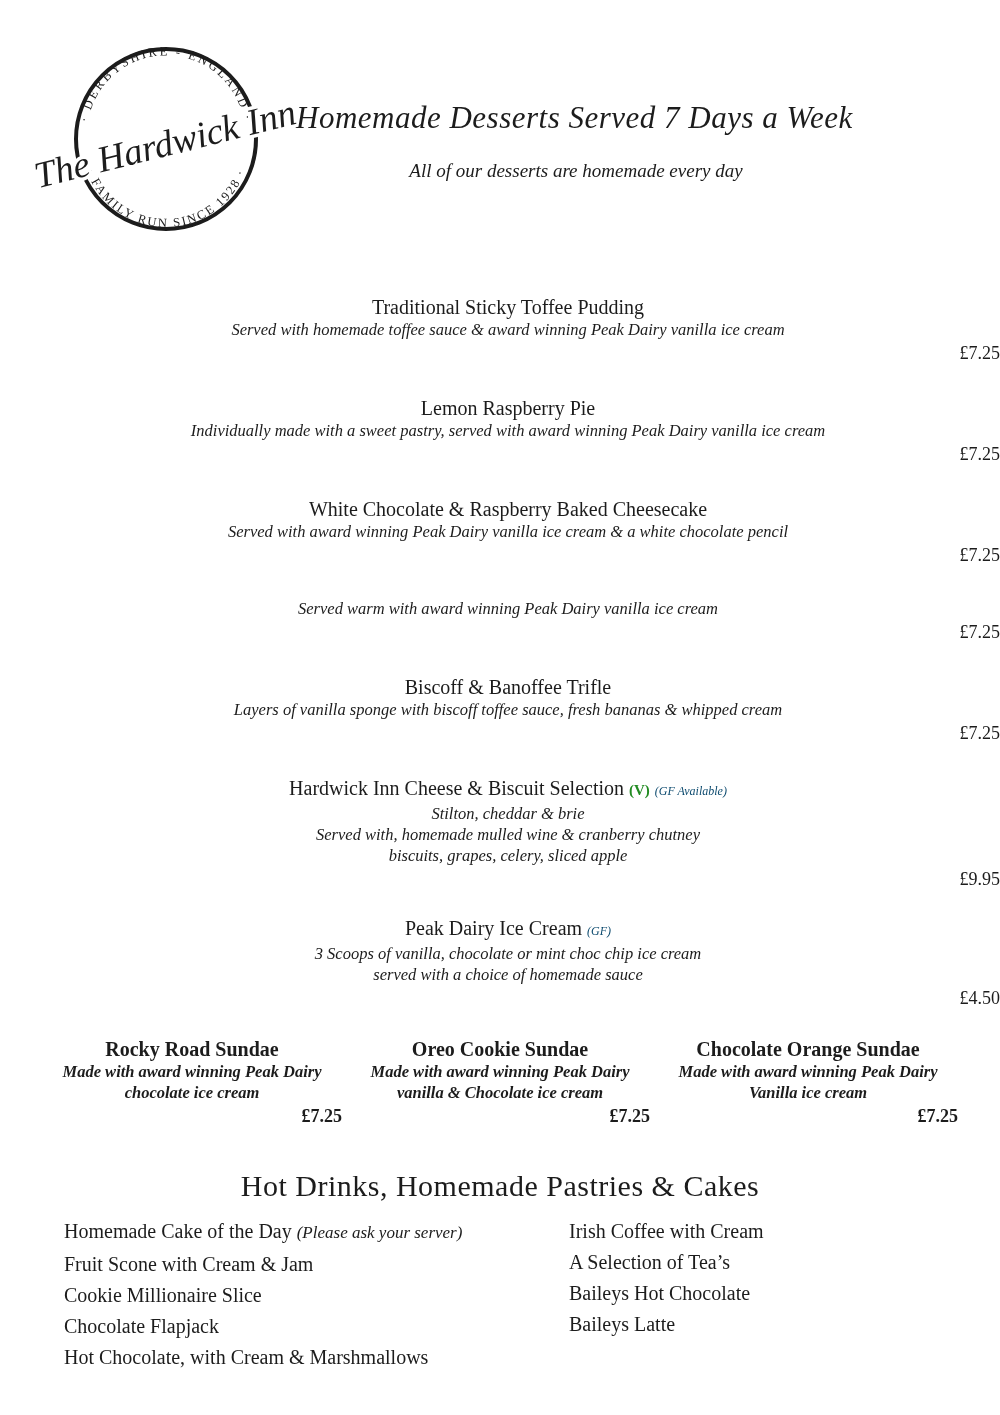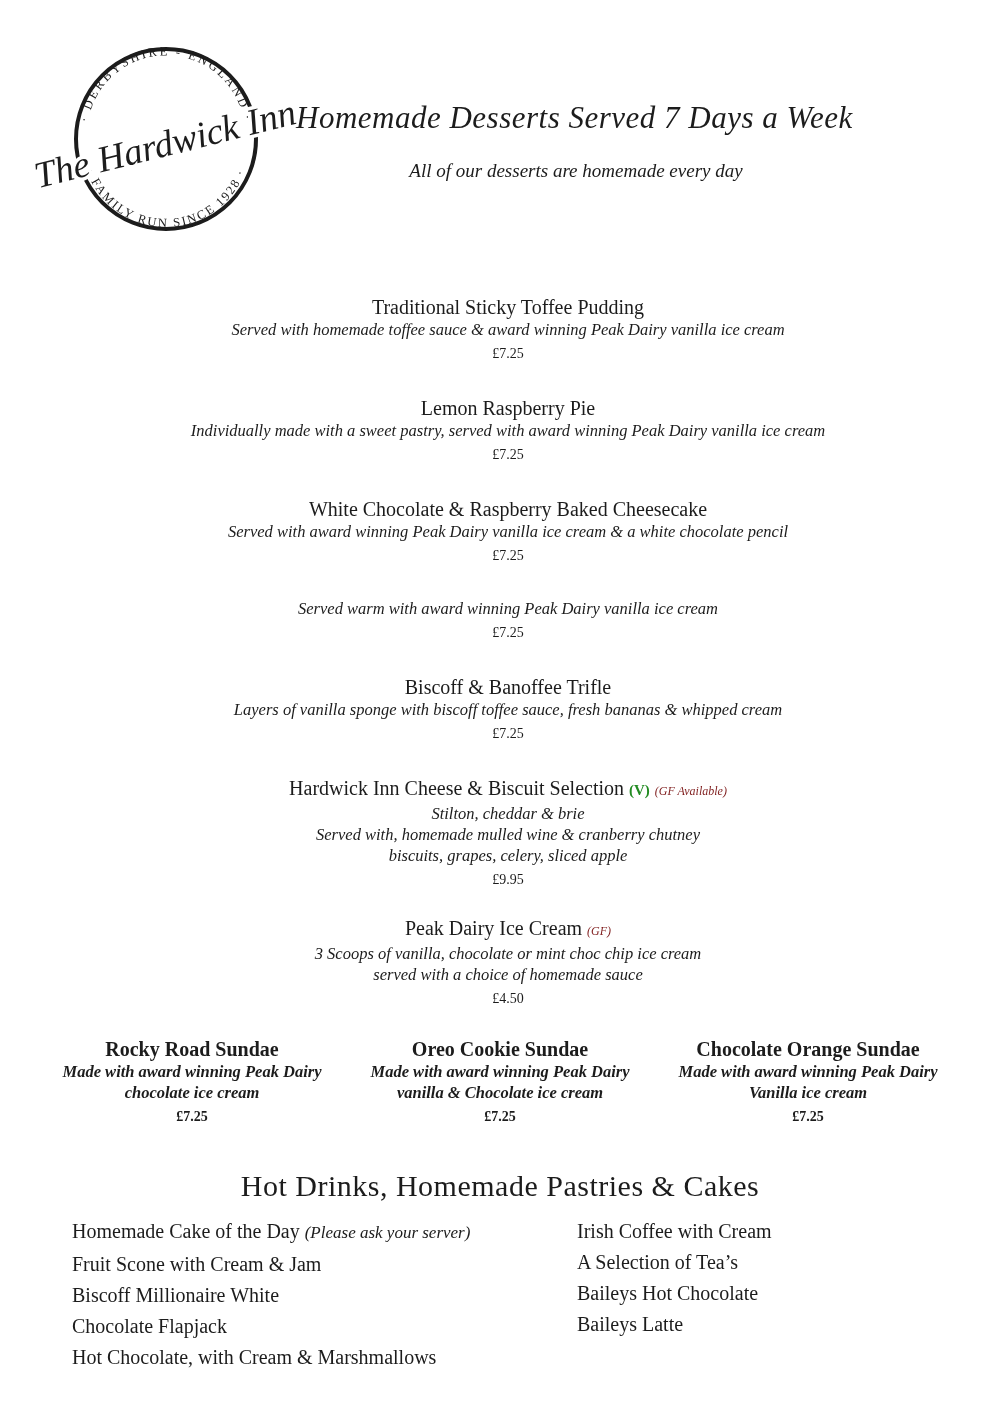--- a/index.html
+++ b/index.html
@@ -34,41 +34,41 @@
     text-align: center;
     margin-top: 24px;
   }
   
   .menu { text-align: center; margin-top: 50px; padding-left: 16px; }
   .item { margin-bottom: 30px; }
   .item-3lines { margin-bottom: 24px; }
   .item-2lines { margin-bottom: 26px; }
   .item-name { font-size: 20px; line-height: 24px; }
   .item-desc { font-style: italic; font-size: 16.5px; line-height: 21px; }
-  .item-price { font-size: 14px; line-height: 25px; margin-top: 1px; }
+  .item-price { font-size: 18px; line-height: 25px; margin-top: 1px; text-align: right; }
   .v-badge { color: #228B22; font-weight: bold; font-size: 15px; }
-  .gf-note { font-style: italic; font-size: 12px; color: #7f1d1d; }
+  .gf-note { font-style: italic; font-size: 12px; color: #0c4a6e; }
   
   .sundaes {
     display: flex;
     justify-content: space-between;
     padding: 0 42px;
     margin-top: 12px;
     font-weight: bold;
   }
   .sundae { width: 300px; text-align: center; }
   
   .hot-title {
     text-align: center;
     font-size: 30px;
     margin-top: 40px;
     letter-spacing: 0.5px;
   }
   .hot-columns { display: flex; margin-top: 16px; padding: 0 0 0 64px; }
-  .hot-left { width: 505px; margin-left: 8px; }
+  .hot-left { width: 505px; }
   .hot-right { width: 380px; }
   .hot-item { font-size: 20px; line-height: 24px; margin-bottom: 7px; }
   .hot-item .cake-note { font-style: italic; font-size: 17px; }
 </style>
 </head>
 <body>
 
 <div class="page">
 
   <div class="header-row">
@@ -170,21 +170,21 @@
 
   <div class="hot-title">Hot Drinks, Homemade Pastries &amp; Cakes</div>
 
   <div class="hot-columns">
     <div class="hot-left">
       <div class="hot-item">
         <span>Homemade Cake of the Day</span>
         <span class="cake-note">(Please ask your server)</span>
       </div>
       <div class="hot-item">Fruit Scone with Cream &amp; Jam</div>
-      <div class="hot-item">Biscoff Millionaire White</div>
+      <div class="hot-item">Cookie Millionaire Slice</div>
       <div class="hot-item">Chocolate Flapjack</div>
       <div class="hot-item">Hot Chocolate, with Cream &amp; Marshmallows</div>
     </div>
     <div class="hot-right">
       <div class="hot-item">Irish Coffee with Cream</div>
       <div class="hot-item">A Selection of Tea’s</div>
       <div class="hot-item">Baileys Hot Chocolate</div>
       <div class="hot-item">Baileys Latte</div>
     </div>
   </div>

